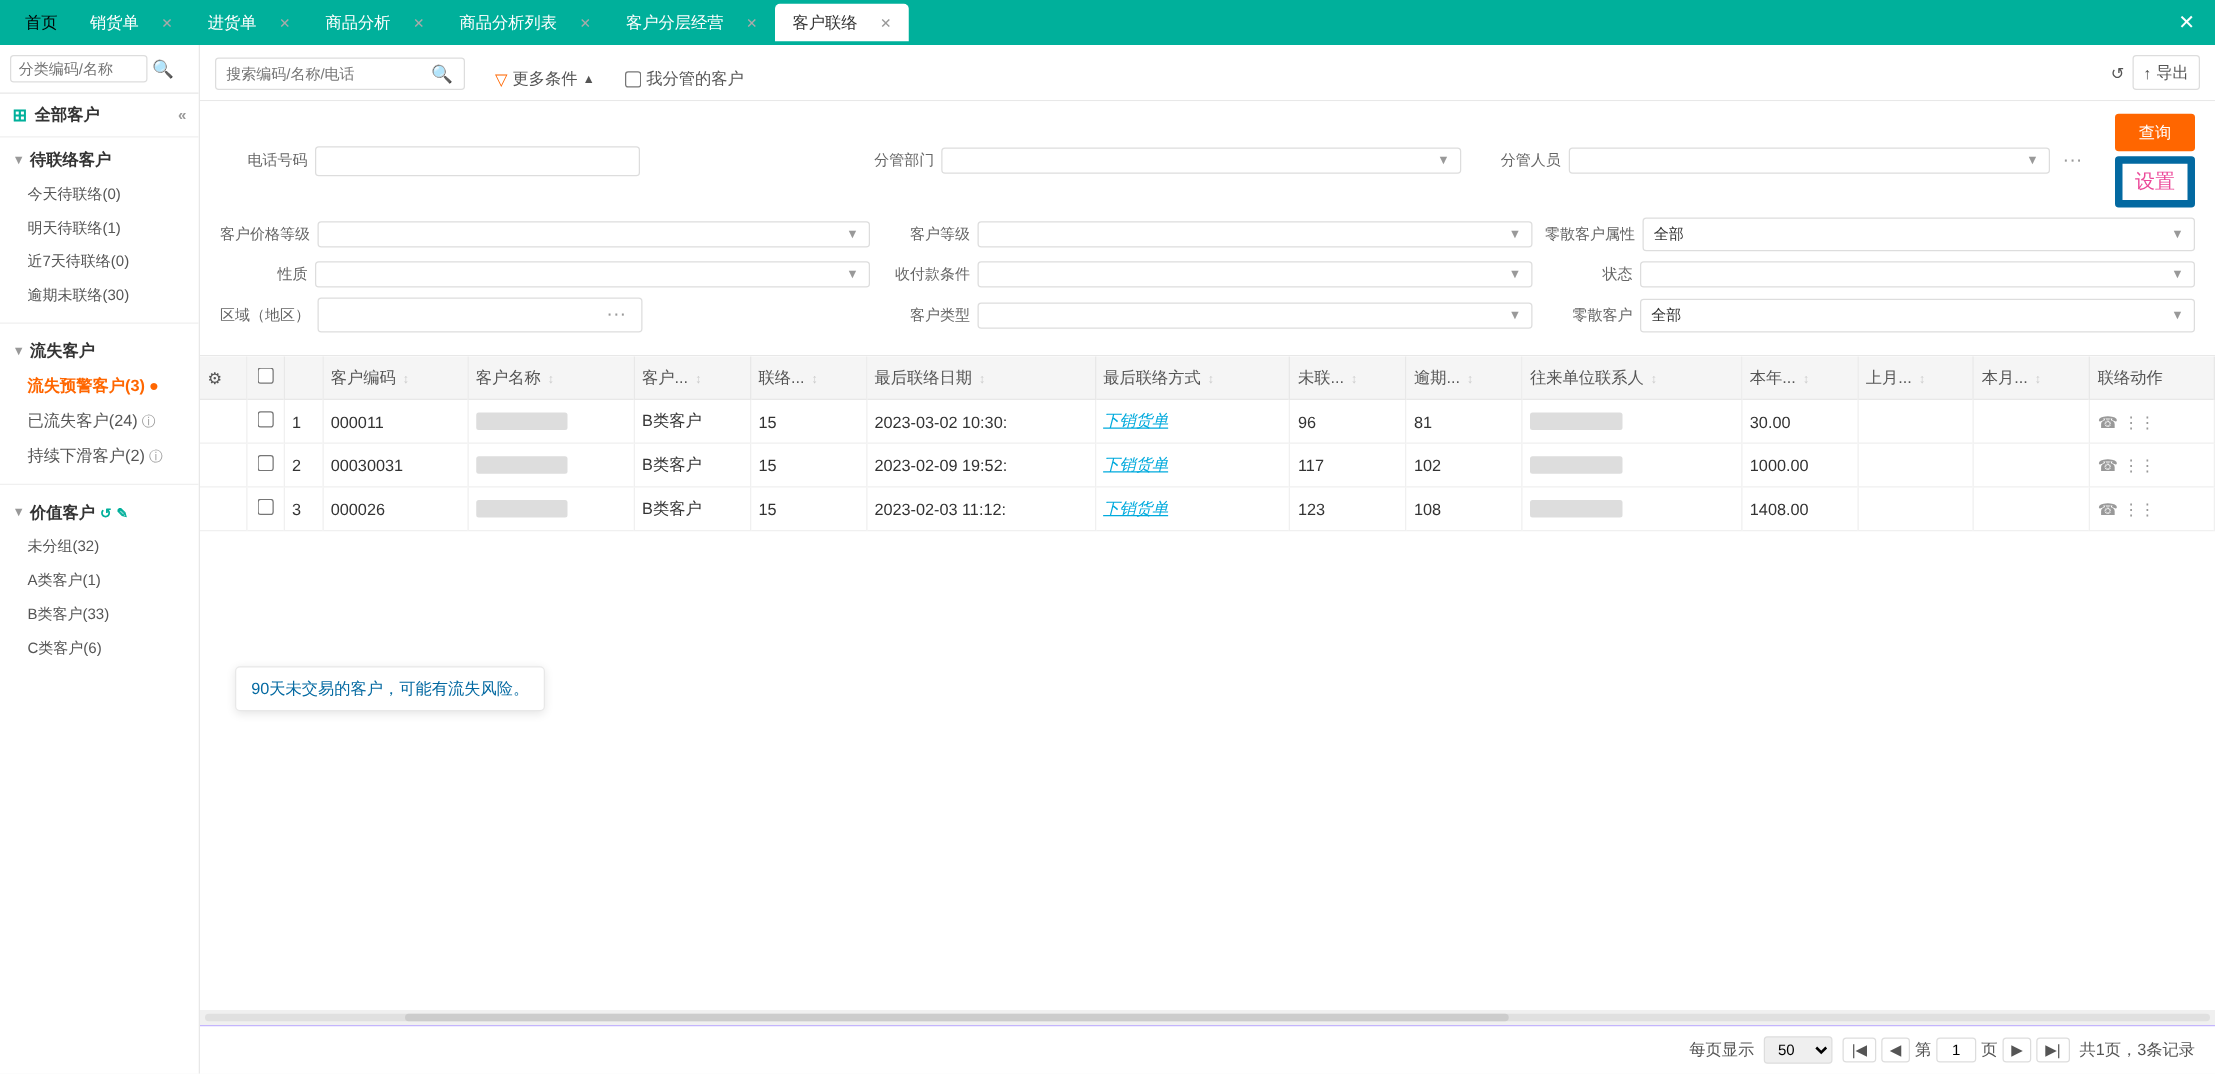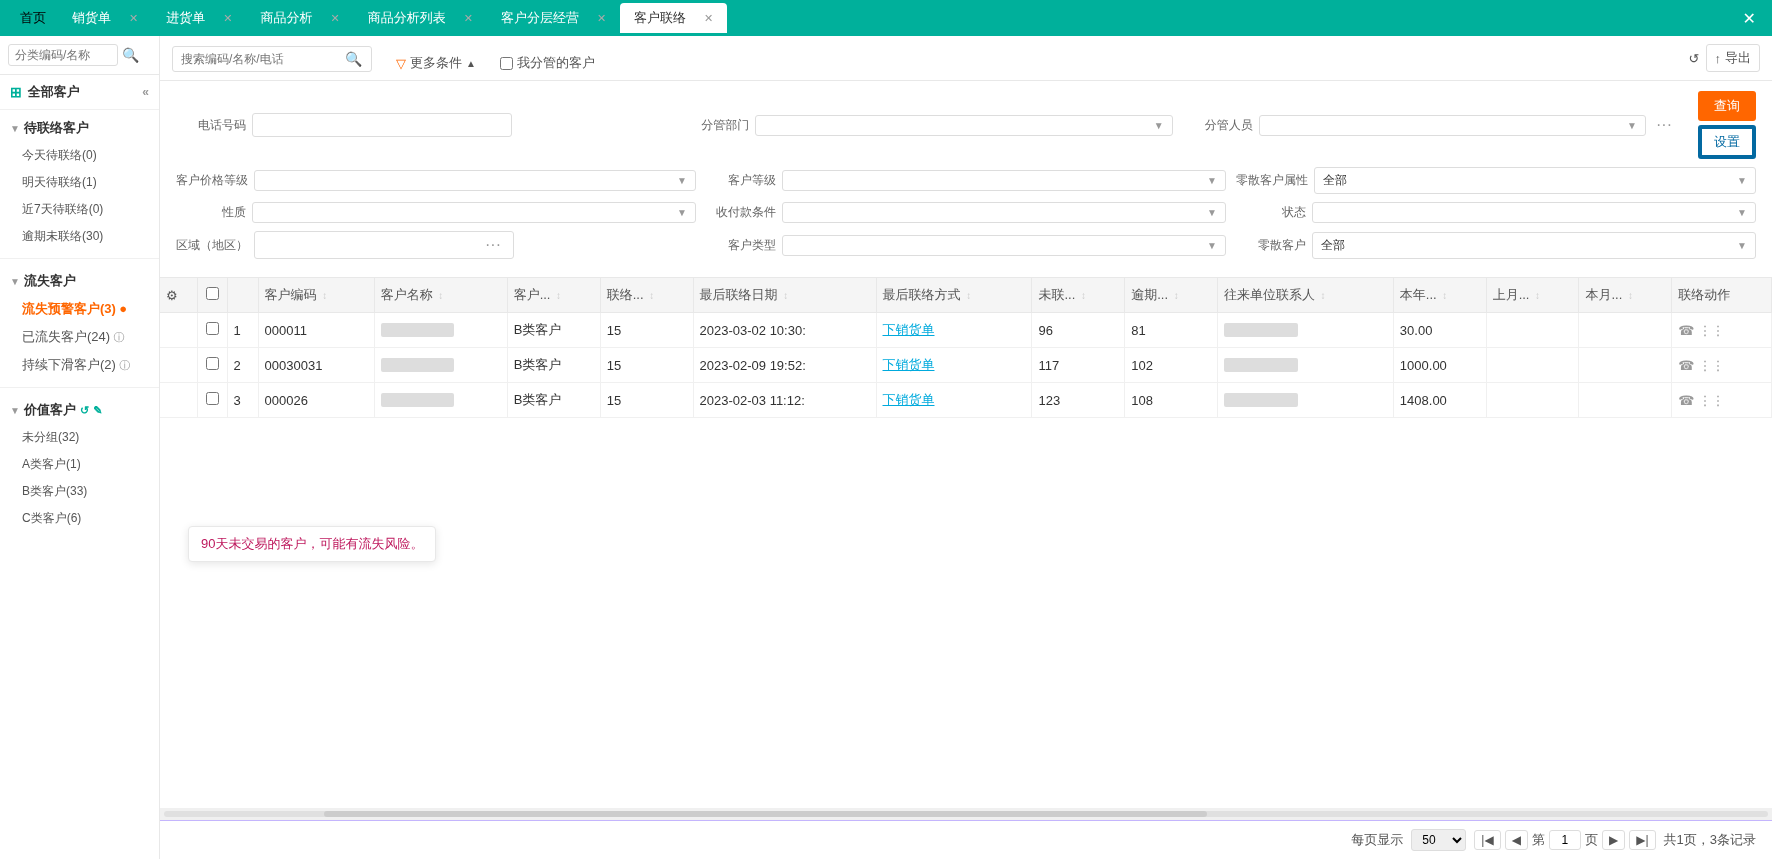--- a/index.html
+++ b/index.html
@@ -126,22 +126,22 @@
     .filter-select .down-arrow { color: #999; font-size: 10px; }
     .filter-select-value { color: #333; font-size: 12px; }
     .filter-more { color: #999; font-size: 16px; cursor: pointer; padding: 0 4px; }
 
     
     .query-btn {
       background: #ff6600; color: #fff; border: none; border-radius: 3px;
       padding: 6px 16px; cursor: pointer; font-size: 13px;
     }
     .settings-btn {
-      border: 4px solid #0369a1; background: #fff; color: #0369a1; border-radius: 3px;
-      padding: 4px 10px; cursor: pointer; font-size: 13px;
+      border: 6px solid #0369a1; background: #fff; color: #ec4899; border-radius: 3px;
+      padding: 4px 10px; cursor: pointer; font-size: 16px;
     }
     .filter-btn-group {
       display: flex; flex-direction: column; gap: 4px; margin-left: 12px;
     }
 
     
     .table-container {
       flex: 1; overflow: auto; background: #fff;
     }
     table {
@@ -151,31 +151,31 @@
     thead th {
       padding: 8px 6px; text-align: left; color: #555; font-weight: normal;
       border-right: 1px solid #e8e8e8; white-space: nowrap; position: relative;
     }
     thead th .sort-icon { color: #ccc; font-size: 10px; margin-left: 2px; }
     tbody tr { border-bottom: 1px solid #f0f0f0; }
     tbody td {
       padding: 8px 6px; color: #333; border-right: 1px solid #f0f0f0;
       white-space: nowrap;
     }
-    .link-text { color: #00aadd; cursor: pointer; text-decoration: underline; }
+    .link-text { color: #00aadd; cursor: pointer; text-decoration: underline; font-style: italic; }
     .blurred { background: #ddd; border-radius: 2px; display: inline-block; color: transparent; min-width: 60px; height: 14px; }
     .action-icons { display: flex; align-items: center; gap: 4px; }
     .action-icon { color: #999; cursor: pointer; font-size: 13px; }
     .settings-gear { color: #555; cursor: pointer; }
     .checkbox-cell { width: 30px; text-align: center; }
 
     
     .tooltip-popup {
       position: absolute; background: #fff; border: 1px solid #e8e8e8;
-      border-radius: 4px; padding: 8px 12px; font-size: 12px; color: #be185d;
+      border-radius: 4px; padding: 8px 12px; font-size: 12px; color: #0369a1;
       box-shadow: 0 2px 8px rgba(0,0,0,0.1); z-index: 100;
       top: 248px; left: 28px; white-space: nowrap;
     }
 
     
     .pagination-bar {
       display: flex; align-items: center; justify-content: flex-end;
       gap: 8px; padding: 8px 16px; border-top: 1px solid #c4b5fd;
       background: #fff; font-size: 12px; color: #555;
     }

